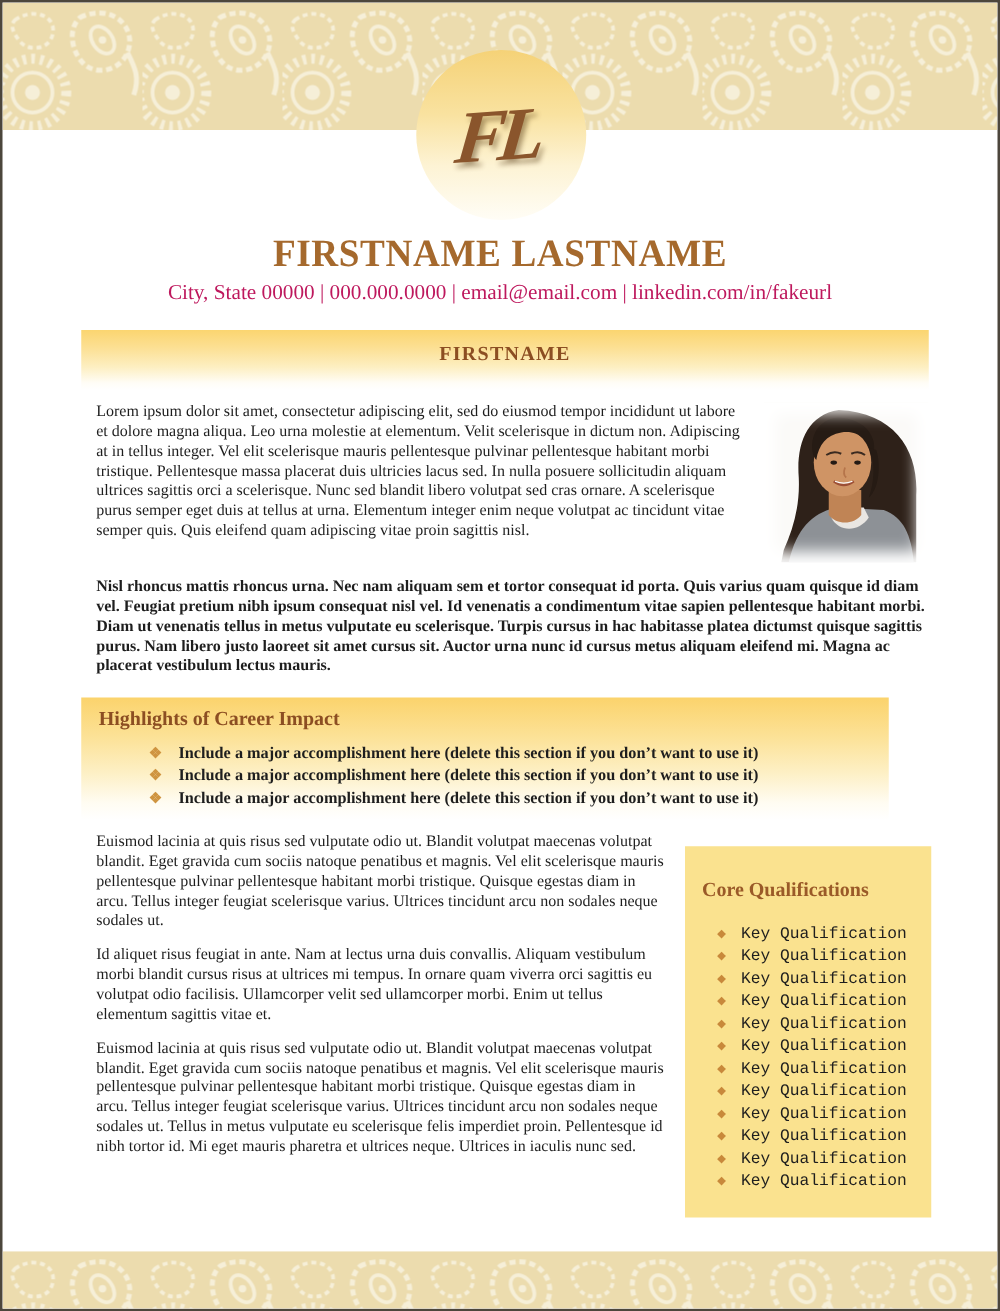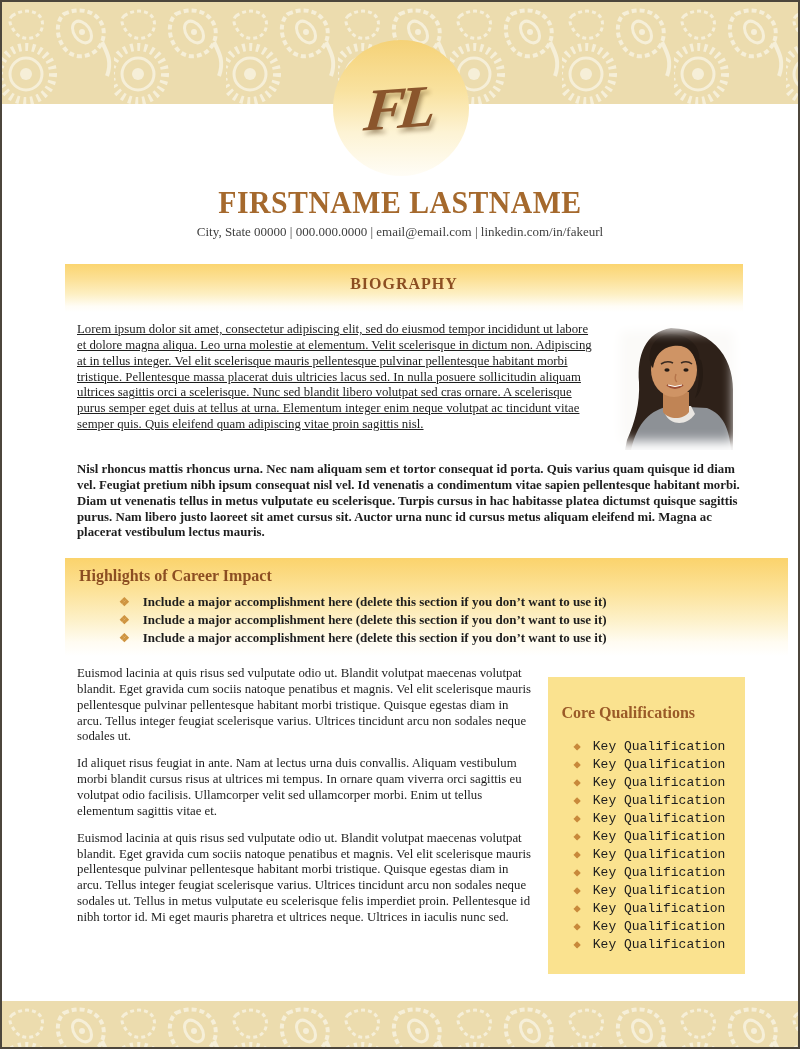--- a/index.html
+++ b/index.html
@@ -43,38 +43,38 @@
     position: absolute; top: 183px; left: 0;
     width: 100%; text-align: center;
     font-size: 31px; font-weight: bold;
     color: #a5692d;
     transform: scaleX(0.96);
     letter-spacing: 0.5px;
   }
   .contact {
     position: absolute; top: 222px; left: 0;
     width: 100%; text-align: center;
-    font-size: 13px; color: #404040;
+    font-size: 17px; color: #be185d;
   }
   
   .banner-bio {
     position: absolute; left: 63px; top: 262px;
     width: 678px; height: 48px;
     background: linear-gradient(180deg, #fbd570 0%, #fce094 30%, #fdefc2 62%, #fffdf6 88%, #ffffff 100%);
     display: flex; align-items: center; justify-content: center;
     padding-bottom: 8px;
   }
   .banner-bio .banner-title {
     font-size: 16px; font-weight: bold;
     letter-spacing: 1px;
     color: #8c4e22;
   }
   .banner-highlights {
     position: absolute; left: 63px; top: 556px;
-    width: 723px; height: 98px;
+    width: 646px; height: 98px;
     background: linear-gradient(180deg, #fbd36c 0%, #fce298 33%, #fdf0c6 62%, #fffcf2 86%, #ffffff 100%);
     padding: 9px 14px 0 14px;
   }
   .banner-highlights .banner-title {
     font-size: 16px; font-weight: bold;
     color: #8c4e22;
   }
   .hl-list { list-style: none; margin-top: 8px; font-weight: bold; }
   .hl-list li {
     font-size: 13px; line-height: 18px;
@@ -85,21 +85,21 @@
   
   .bio {
     position: absolute; left: 75px; top: 320px;
     width: 666px;
   }
   .para {
     font-size: 12.8px;
     line-height: 1.24;
     color: #1e1e1e;
   }
-  .bio-row { display: flex; gap: 14px; text-decoration: underline; }
+  .bio-row { display: flex; gap: 14px; }
   .bio-row .para { flex: 1; }
   .photo {
     position: relative;
     flex: none;
     width: 132px; height: 128px;
   }
   .photo svg { display: block; }
   .photo-fade {
     position: absolute; left: 0; top: 0; right: 0; bottom: 0;
     box-shadow: inset 0 0 12px 9px #ffffff;
@@ -165,21 +165,21 @@
   </svg>
 
   <div class="monogram">
     <span>FL</span>
   </div>
 
   <div class="name">FIRSTNAME LASTNAME</div>
   <div class="contact">City, State 00000 | 000.000.0000 | email@email.com | linkedin.com/in/fakeurl</div>
 
   <div class="banner-bio">
-    <span class="banner-title">BIOGRAPHY</span>
+    <span class="banner-title">FIRSTNAME</span>
   </div>
 
   <div class="bio">
     <div class="bio-row">
       <div class="para">Lorem ipsum dolor sit amet, consectetur adipiscing elit, sed do eiusmod tempor incididunt ut labore et dolore magna aliqua. Leo urna molestie at elementum. Velit scelerisque in dictum non. Adipiscing at in tellus integer. Vel elit scelerisque mauris pellentesque pulvinar pellentesque habitant morbi tristique. Pellentesque massa placerat duis ultricies lacus sed. In nulla posuere sollicitudin aliquam ultrices sagittis orci a scelerisque. Nunc sed blandit libero volutpat sed cras ornare. A scelerisque purus semper eget duis at tellus at urna. Elementum integer enim neque volutpat ac tincidunt vitae semper quis. Quis eleifend quam adipiscing vitae proin sagittis nisl.</div>
       <div class="photo">
         <svg width="132" height="128" viewBox="0 0 132 128">
           <rect width="132" height="128" fill="#fbfaf8"></rect>
 
           <path d="M60,6 C34,10 26,34 28,60 C29,82 24,100 16,118 L14,128 L122,128 L122,74 C124,40 106,8 60,6 Z" fill="#2e2119"></path>

